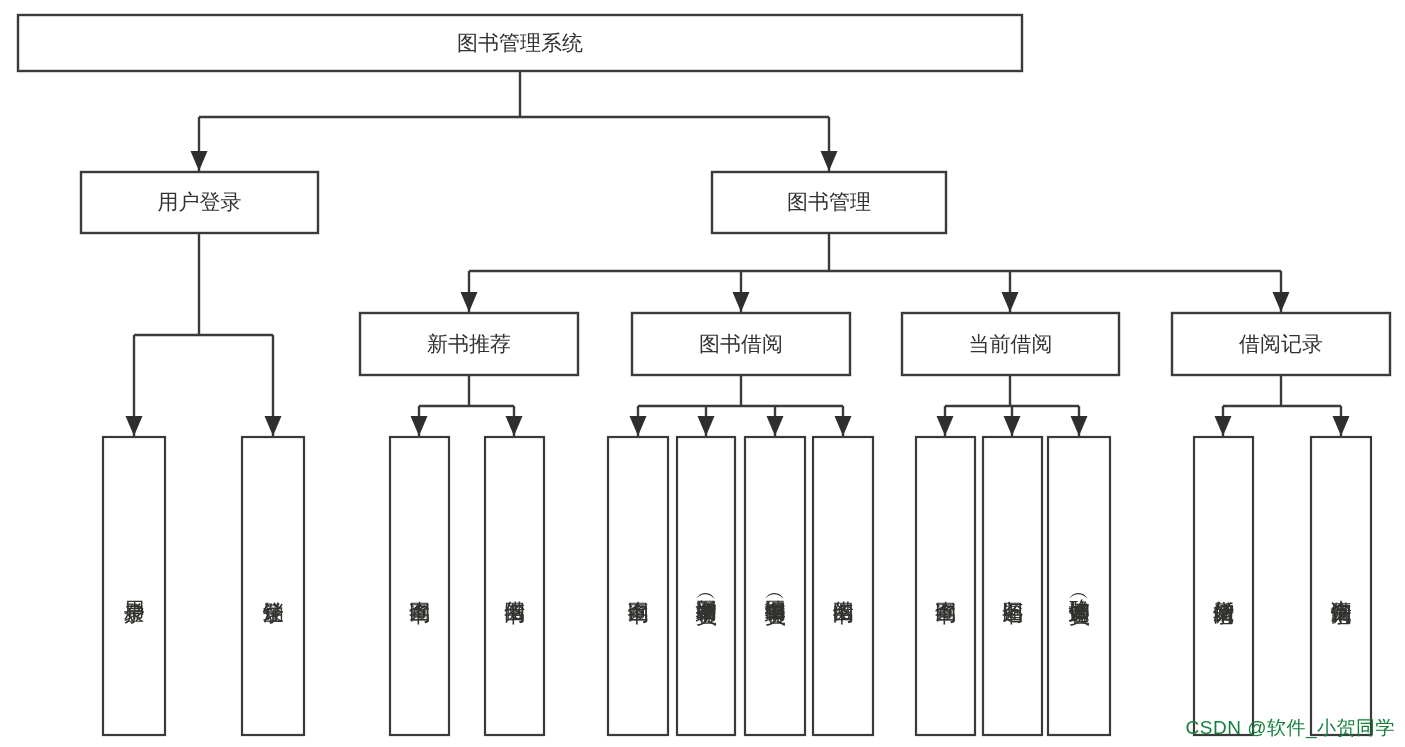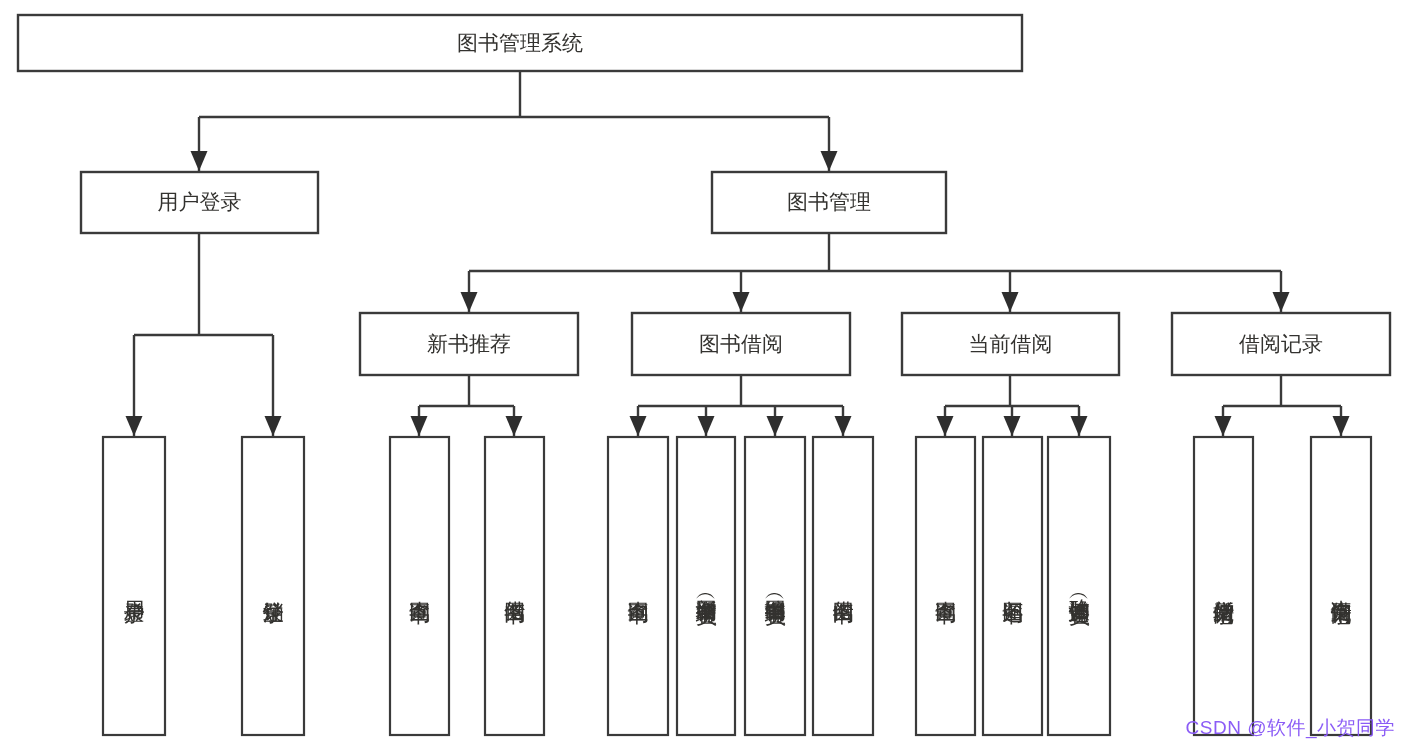--- a/index.html
+++ b/index.html
@@ -66,21 +66,21 @@
     text-align: center;
     white-space: nowrap;
     pointer-events: none;
   }
   .watermark {
     position: absolute;
     right: 10px;
     bottom: 6px;
     font-family: "Liberation Sans", "DejaVu Sans", sans-serif;
     font-size: 19px;
-    color: #8b5cf6;
+    color: #15803d;
     white-space: nowrap;
     letter-spacing: 0.5px;
   }
 </style>
 </head>
 <body>
 
 <div id="diagram-root">
   <svg class="flow" id="flow-svg" viewBox="0 0 1405 747" xmlns="http://www.w3.org/2000/svg">
     <g id="connectors-layer">

